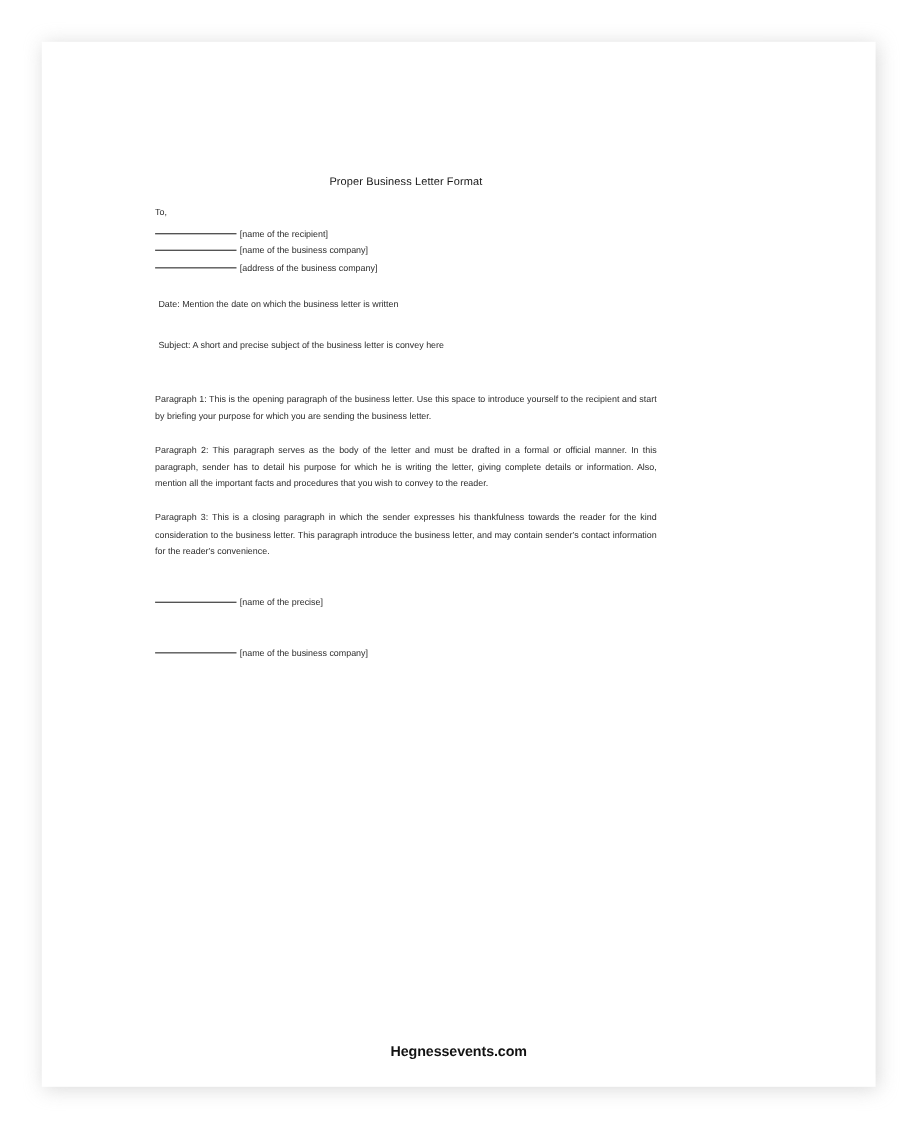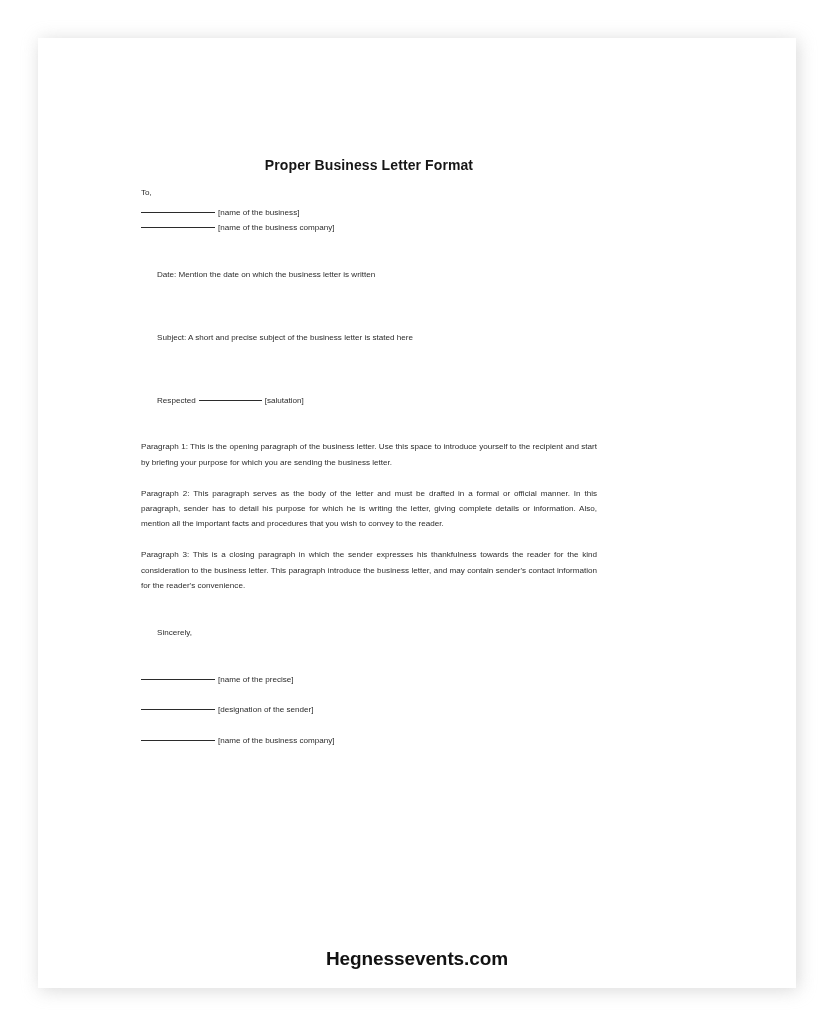--- a/index.html
+++ b/index.html
@@ -52,22 +52,22 @@
     left: 103px;   
     top: 120px;    
     width: 456px;  
     color: #2c2c2c;
     font-size: 8.1px;
     line-height: 15.4px;
   }
 
   .doc-title {
     text-align: center;
-    font-weight: bold;
-    font-size: 14px;
+    font-weight: normal;
+    font-size: 10px;
     letter-spacing: .1px;
     margin: 0 0 12px 0;
     color: #161616;
   }
 
   .line {
     margin: 0;
     white-space: nowrap;
   }
 
@@ -88,21 +88,21 @@
     width: 63px;
     border-bottom: 1.4px solid #2b2b2b;
     vertical-align: 2px;
     margin: 0 3px;
   }
 
   .recipient-block .line { line-height: 15.4px; }
 
   .gap-lg { height: 15.4px; }
 
-  .meta-line { margin: 16px; }
+  .meta-line { margin: 3px; }
 
   .para {
     margin: 0;
     text-align: justify;
     text-justify: inter-word;
     line-height: 15.4px;
   }
 
   .sig-line {
     margin: 0;
@@ -111,21 +111,21 @@
 
   .sig-block { margin-top: 0; }
 
   
   .footer-brand {
     position: absolute;
     left: 0;
     right: 0;
     top: 910px;  
     text-align: center;
-    font-size: 19px;
+    font-size: 13px;
     font-weight: bold;
     color: #121212;
     letter-spacing: -0.1px;
     z-index: 3;
   }
 </style>
 </head>
 <body>
 
 <div id="canvas">
@@ -134,58 +134,56 @@
 
   <div class="sheet">
 
     <div class="letter">
 
       <div class="doc-title">Proper Business Letter Format</div>
 
       <p class="line to-label">To,</p>
 
       <div class="recipient-block">
-        <p class="line"><span class="blank"></span><span>[name of the business]</span></p>
+        <p class="line"><span class="blank"></span><span>[name of the recipient]</span></p>
         <p class="line"><span class="blank"></span><span>[name of the business company]</span></p>
+        <p class="line"><span class="blank"></span><span>[address of the business company]</span></p>
       </div>
 
       <div class="gap-lg"></div>
 
       <p class="meta-line">Date: Mention the date on which the business letter is written</p>
 
       <div class="gap-lg"></div>
 
-      <p class="meta-line">Subject: A short and precise subject of the business letter is stated here</p>
+      <p class="meta-line">Subject: A short and precise subject of the business letter is convey here</p>
 
       <div class="gap-lg"></div>
 
-      <p class="meta-line"><span>Respected</span><span class="blank-sm"></span><span>[salutation]</span></p>
 
       <div class="gap-lg"></div>
 
       <p class="para">Paragraph 1:  This is the opening paragraph of the business letter. Use this space to introduce yourself to the recipient and start by briefing your purpose for which you are sending the business letter.</p>
 
       <div class="gap-lg"></div>
 
       <p class="para">Paragraph 2: This paragraph serves as the body of the letter and must be drafted in a formal or official manner. In this paragraph, sender has to detail his purpose for which he is writing the letter, giving complete details or information. Also, mention all the important facts and procedures that you wish to convey to the reader.</p>
 
       <div class="gap-lg"></div>
 
       <p class="para">Paragraph 3: This is a closing paragraph in which the sender expresses his thankfulness towards the reader for the kind consideration to the business letter. This paragraph introduce the business letter, and may contain sender's contact information for the reader's convenience.</p>
 
       <div class="gap-lg"></div>
 
-      <p class="meta-line">Sincerely,</p>
 
       <div class="gap-lg"></div>
 
       <div class="sig-block">
         <p class="sig-line"><span class="blank"></span><span>[name of the precise]</span></p>
         <div class="gap-lg"></div>
-        <p class="sig-line"><span class="blank"></span><span>[designation of the sender]</span></p>
         <div class="gap-lg"></div>
         <p class="sig-line"><span class="blank"></span><span>[name of the business company]</span></p>
       </div>
 
     </div>
 
     <div class="footer-brand">Hegnessevents.com</div>
 
   </div>
 

